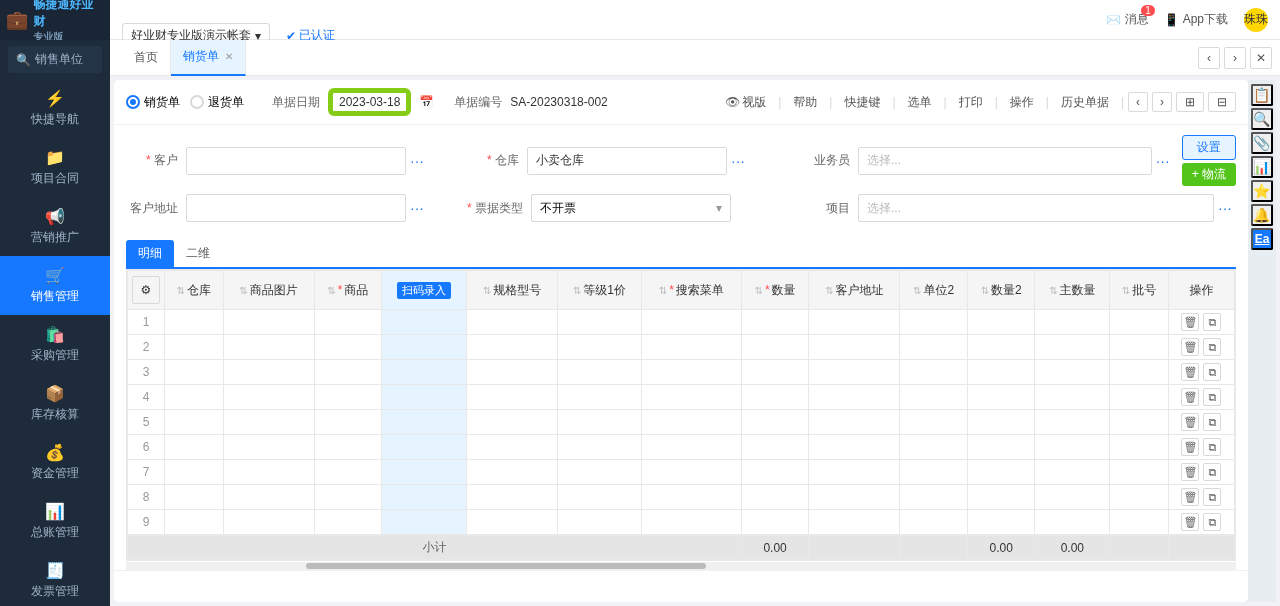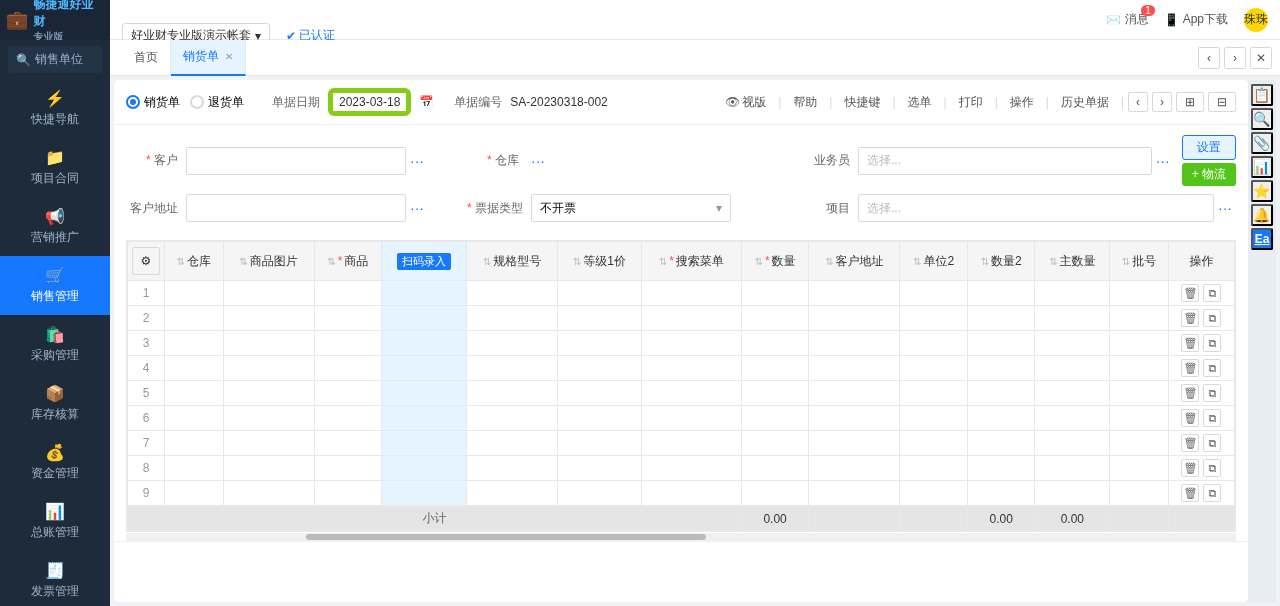--- a/index.html
+++ b/index.html
@@ -258,20 +258,23 @@
         <div class="form-fields">
 
           <div class="form-row">
             <div class="field-group" style="flex:1.5;">
               <span class="field-label"><span class="field-required">*</span> 客户</span>
               <div class="field-input" style="min-width:180px; max-width:220px;"></div>
               <span class="field-dots">···</span>
             </div>
             <div class="field-group" style="flex:1.5; margin-left:20px;">
               <span class="field-label"><span class="field-required">*</span> 仓库</span>
+              <div class="field-input" style="min-width:160px; max-width:200px;">
+                <span>小卖仓库</span>
+              </div>
               <span class="field-dots">···</span>
             </div>
             <div class="field-group" style="flex:2; margin-left:20px;">
               <span class="field-label" style="min-width:50px;">业务员</span>
               <div class="field-input" style="min-width:180px;">
                 <span style="color:#bbb;">选择...</span>
               </div>
               <span class="field-dots">···</span>
               <div style="margin-left:8px; display:flex; flex-direction:column; gap:3px;">
                 <button class="btn-setup">设置</button>
@@ -300,20 +303,28 @@
               </div>
               <span class="field-dots">···</span>
             </div>
           </div>
 
 
         </div>
       </div>
 
       <div class="table-section">
+        <div class="table-tabs">
+          <div class="table-tab active">
+            <span>明细</span>
+          </div>
+          <div class="table-tab">
+            <span>二维</span>
+          </div>
+        </div>
 
         <div class="grid-wrap">
           <table class="grid-table">
             <thead>
               <tr>
                 <th style="width:30px;">
                   <div class="gear-header">⚙</div>
                 </th>
                 <th>
                   <div class="col-header-inner">

